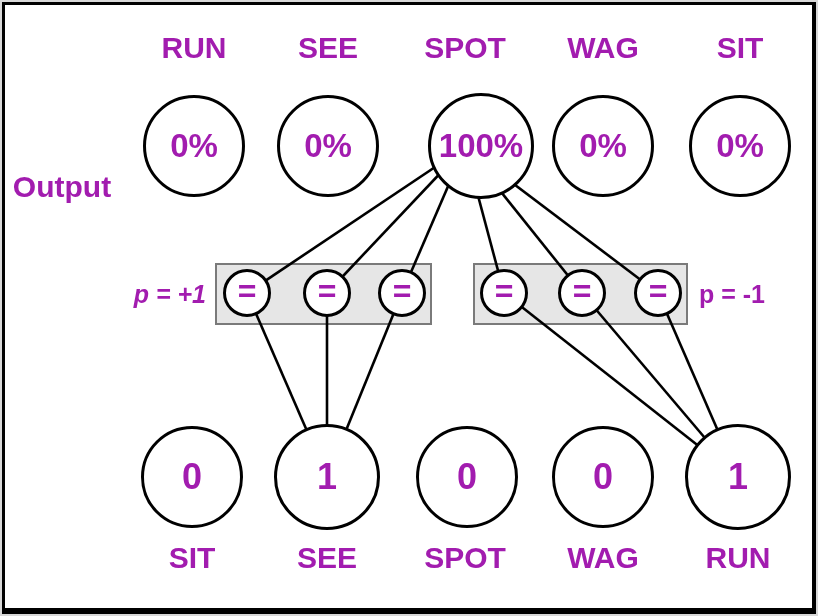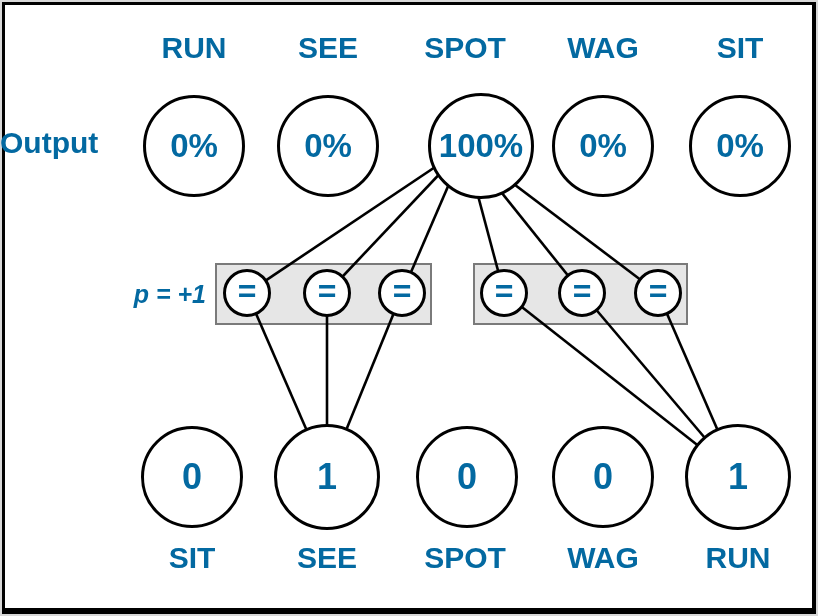--- a/index.html
+++ b/index.html
@@ -2,21 +2,21 @@
 <html><head>
 <meta charset="utf-8">
 <style>
   html, body { margin: 0; padding: 0; background: #ffffff; }
   .stage {
     position: relative;
     width: 818px;
     height: 616px;
     background: #d8d8d8;
     font-family: "Liberation Sans", sans-serif;
-    color: #0369a1;
+    color: #a21caf;
     overflow: hidden;
   }
   .frame {
     position: absolute;
     left: 2px; top: 2px; right: 2px; bottom: 2px;
     background: #ffffff;
     border: 3px solid #000;
     border-right-width: 4px;
     border-bottom-width: 6px;
     box-sizing: border-box;
@@ -53,21 +53,21 @@
   .node-w     { width: 48px; height: 48px; font-size: 32px; padding-bottom: 3px; }
   .lbl {
     position: absolute;
     font-weight: bold;
     z-index: 4;
     text-align: center;
     font-size: 30px;
     line-height: 36px;
     white-space: nowrap;
   }
-  .row-lbl { text-align: left; width: 124px; left: 0; }
+  .row-lbl { text-align: center; width: 124px; left: 0; margin-top: 44px; }
   .p-lbl { font-size: 25px; line-height: 30px; }
 </style>
 </head>
 <body>
 
 <div class="stage">
   <div class="frame"></div>
 
   <div class="wbox" style="left:215px; top:263px; width:217px; height:62px;"></div>
   <div class="wbox" style="left:473px; top:263px; width:215px; height:62px;"></div>
@@ -105,20 +105,21 @@
       <span>100%</span>
     </div>
   <div class="circle node-big" style="left:552px; top:95px;">
       <span>0%</span>
     </div>
   <div class="circle node-big" style="left:689px; top:95px;">
       <span>0%</span>
     </div>
 
   <div class="lbl p-lbl" style="left:90px;  top:279px; width:116px; text-align:right;font-style:italic;">p = +1</div>
+  <div class="lbl p-lbl" style="left:699px; top:279px; width:116px; text-align:left;">p = -1</div>
 
   <div class="circle node-w" style="left:223px; top:269px;">
       <span>=</span>
     </div>
   <div class="circle node-w" style="left:303px; top:269px;">
       <span>=</span>
     </div>
   <div class="circle node-w" style="left:378px; top:269px;">
       <span>=</span>
     </div>

